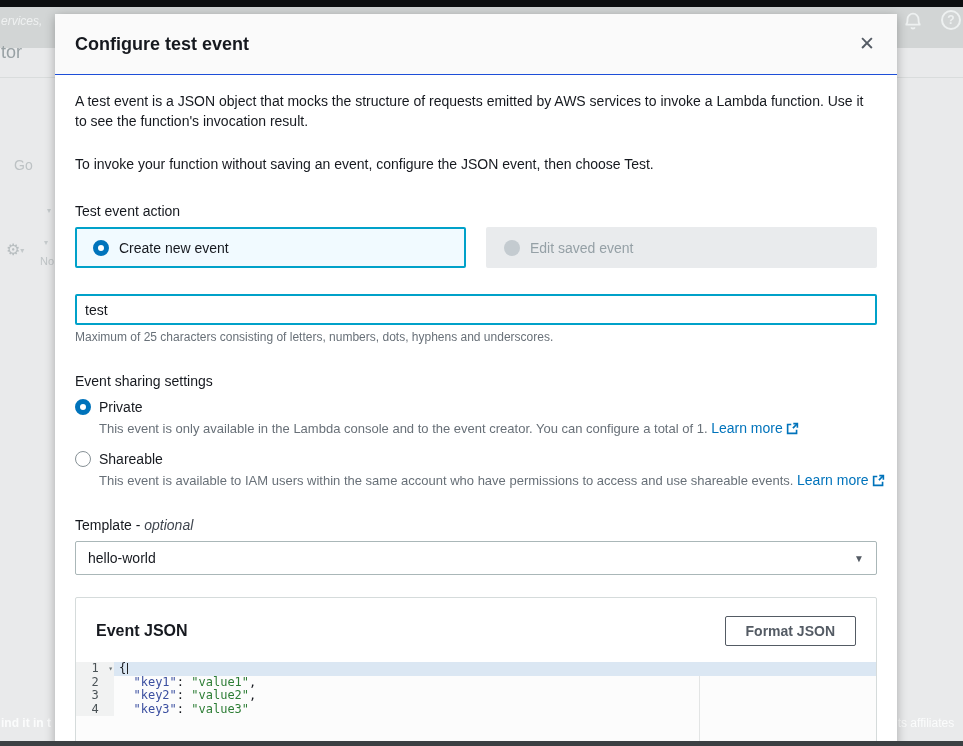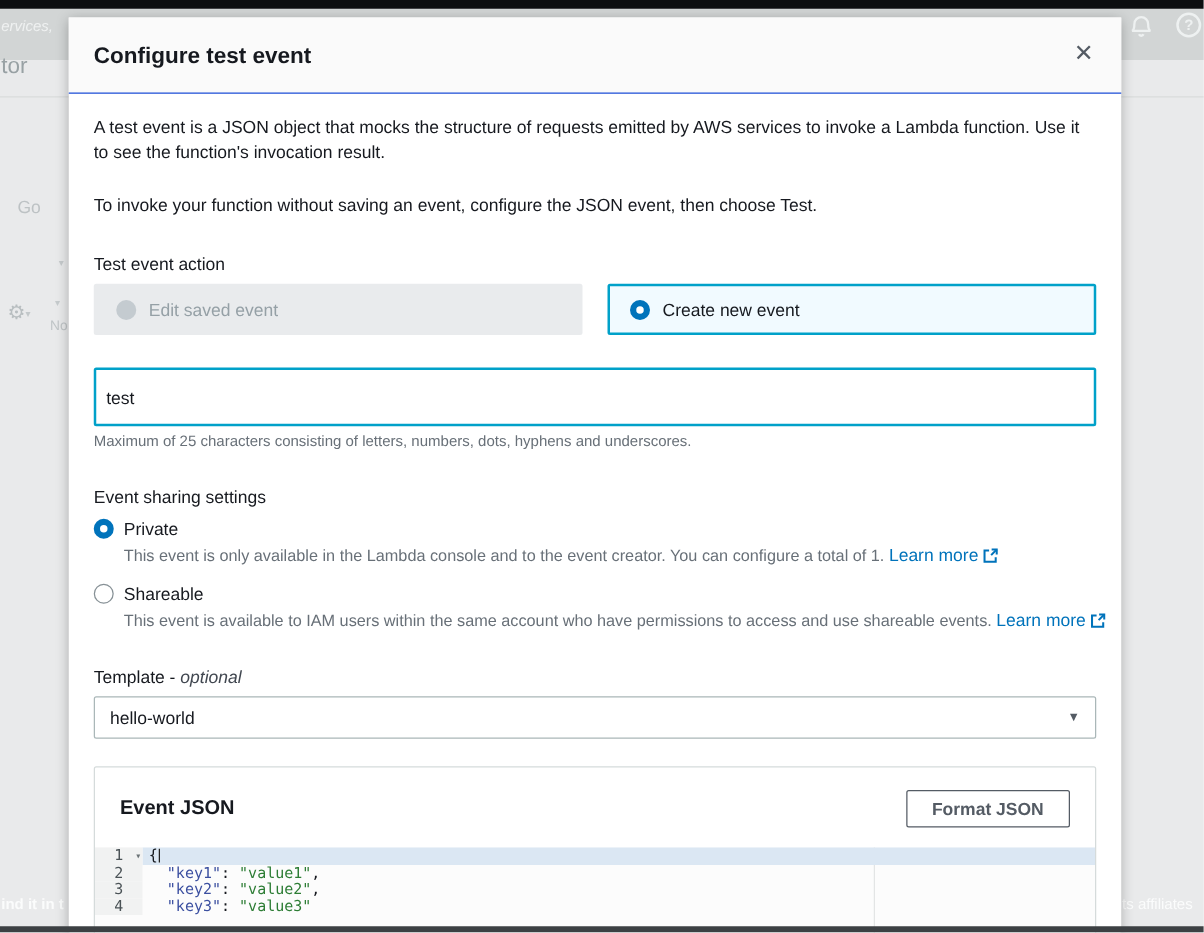--- a/index.html
+++ b/index.html
@@ -68,21 +68,21 @@
   .tile.selected { background:#f1faff; border:2px solid #00a1c9; color:#16191f; }
   .tile.disabled { background:#e9ebed; border:2px solid #e9ebed; color:#95a0a6; cursor:default; }
 
   .radio { width:16px; height:16px; border-radius:50%; background:#fff; flex:0 0 auto; }
   .radio.checked { border:5px solid #0073bb; }
   .radio.unchecked { border:1px solid #879196; }
   .radio.disabled-dot { background:#c4cbd0; border:none; }
 
   
   .text-input {
-    width:100%; height:47px; border:2px solid #00a1c9; border-radius:2px;
+    width:100%; height:31px; border:2px solid #00a1c9; border-radius:2px;
     font-size:14px; color:#16191f; padding:0 8px; outline:none;
     font-family:"Liberation Sans", sans-serif; background:#fff;
   }
   .hint { font-size:12px; color:#687078; margin-top:5px; }
   .mb-28 { margin-bottom:27px; }
   .mb-26 { margin-bottom:26px; }
   .mb-22 { margin-bottom:22px; }
 
   
   .radio-row { display:flex; align-items:center; gap:8px; margin-top:8px; font-size:14px; color:#16191f; cursor:pointer; }
@@ -164,27 +164,27 @@
   </div>
 
   <div class="modal-body">
 
     <p class="intro">A test event is a JSON object that mocks the structure of requests emitted by AWS services to invoke a Lambda function. Use it to see the function's invocation result.</p>
     <p class="instruction">To invoke your function without saving an event, configure the JSON event, then choose Test.</p>
 
     <div>
       <div class="field-label">Test event action</div>
       <div class="tiles">
+        <div class="tile selected">
+          <span class="radio checked"></span>
+          <span>Create new event</span>
+        </div>
         <div class="tile disabled">
           <span class="radio disabled-dot"></span>
           <span>Edit saved event</span>
-        </div>
-        <div class="tile selected">
-          <span class="radio checked"></span>
-          <span>Create new event</span>
         </div>
       </div>
     </div>
 
     <div class="mb-28">
       <input class="text-input" type="text" value="test" style="">
       <div class="hint">Maximum of 25 characters consisting of letters, numbers, dots, hyphens and underscores.</div>
     </div>
 
     <div class="mb-26" style="margin-top:26px;">

